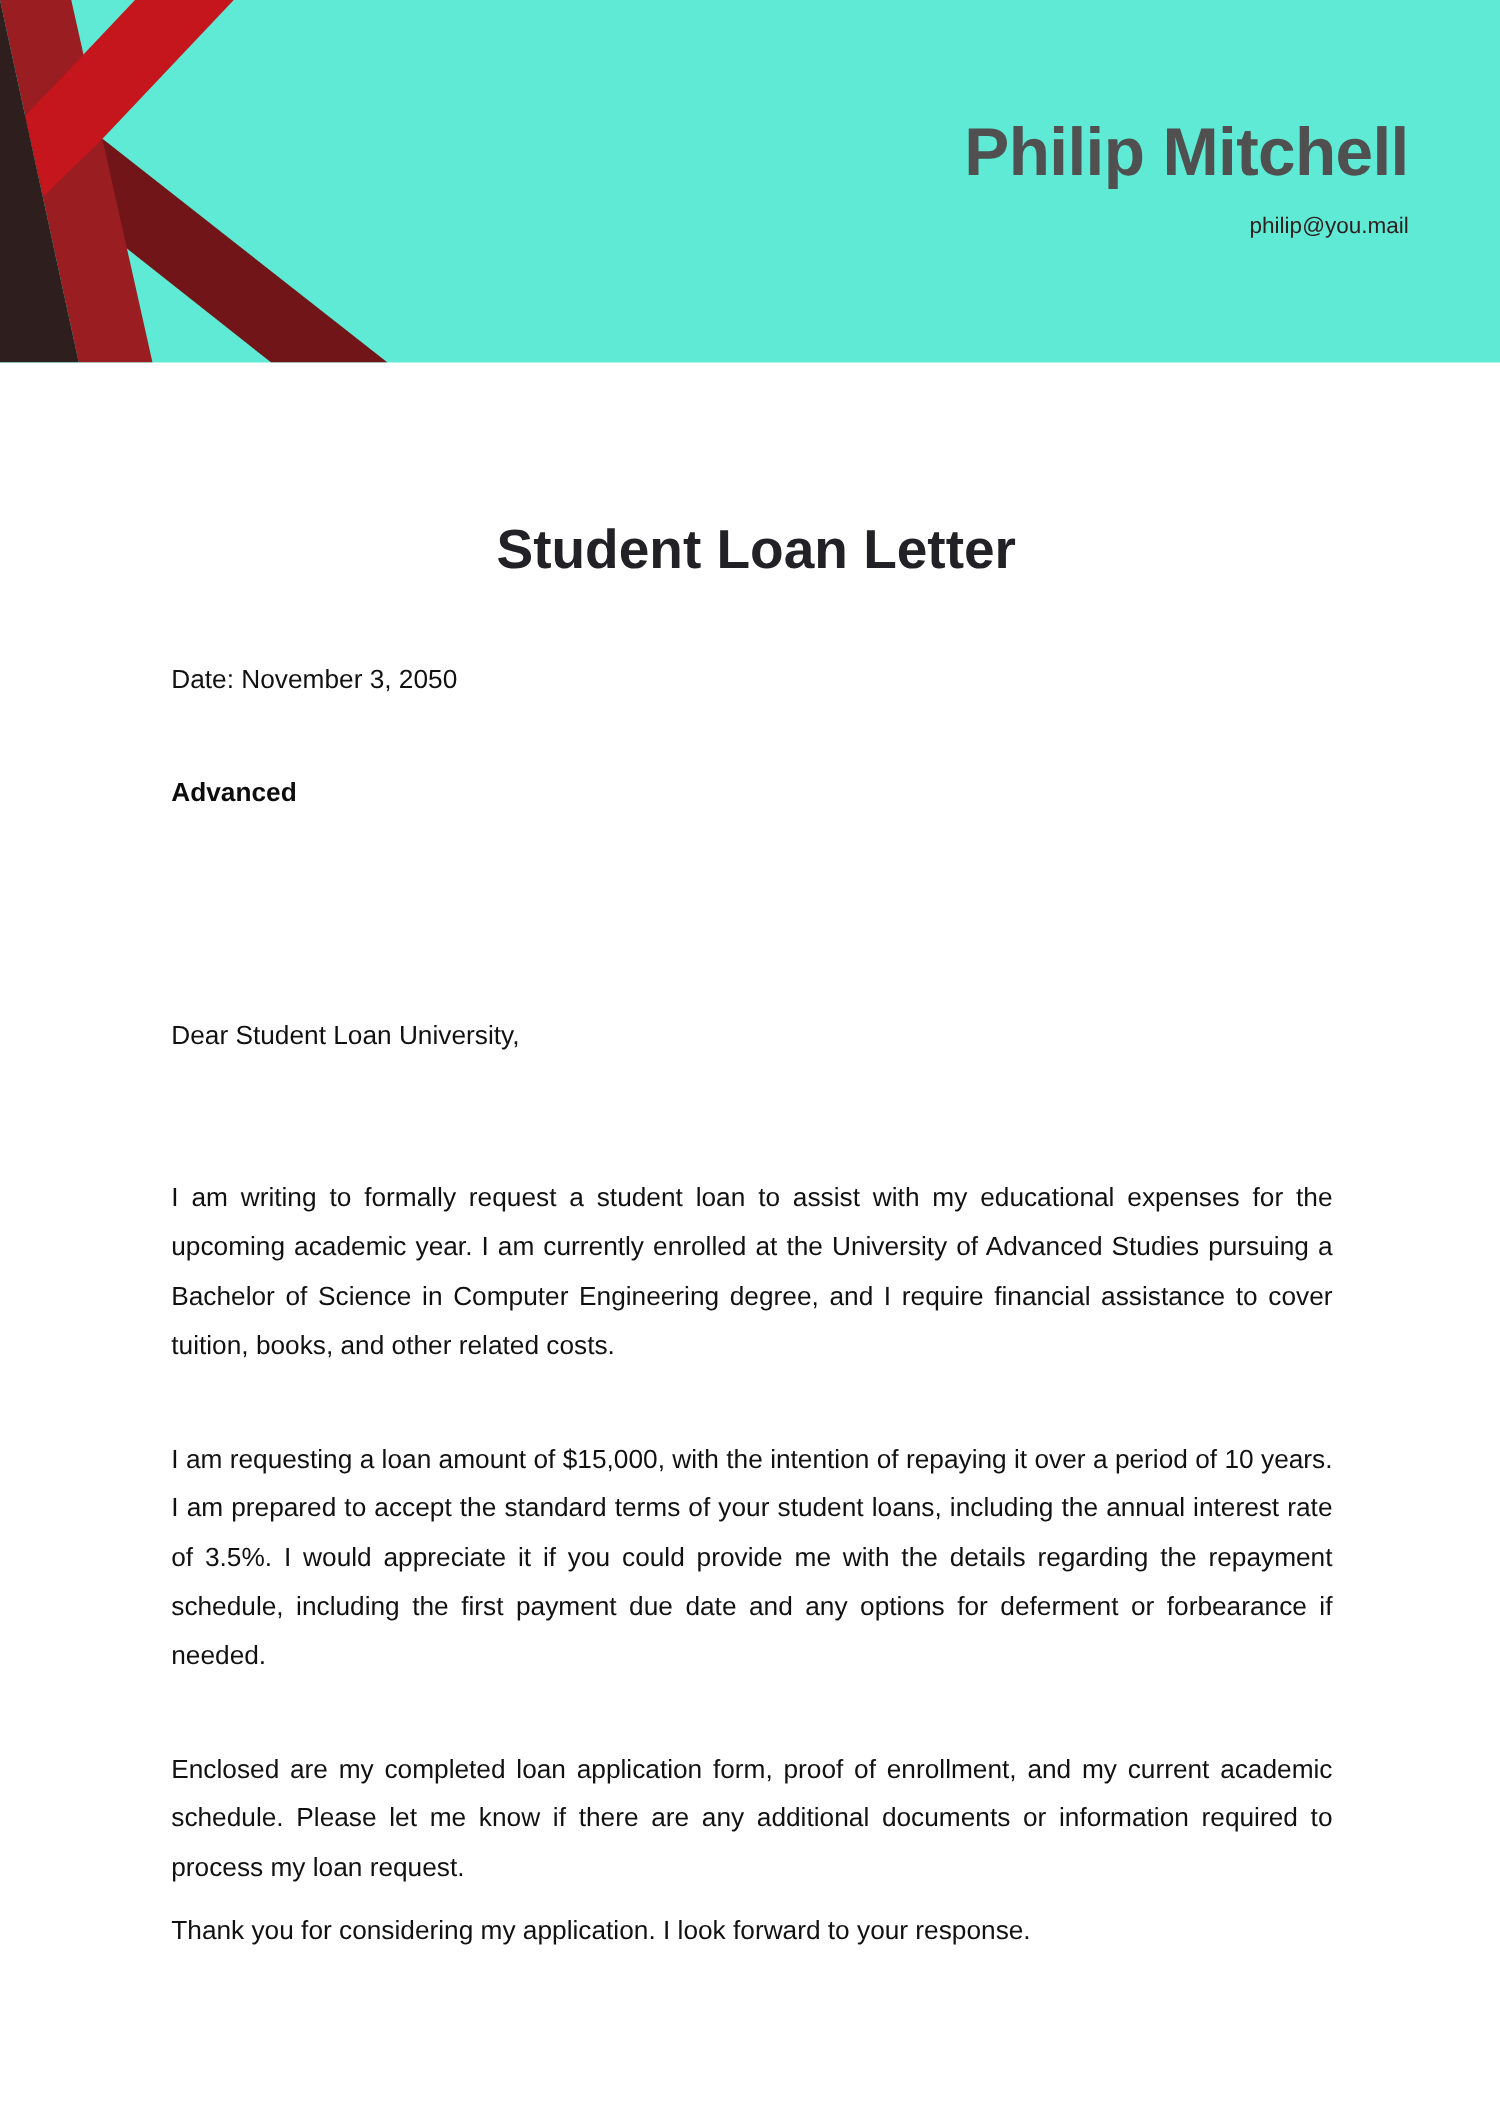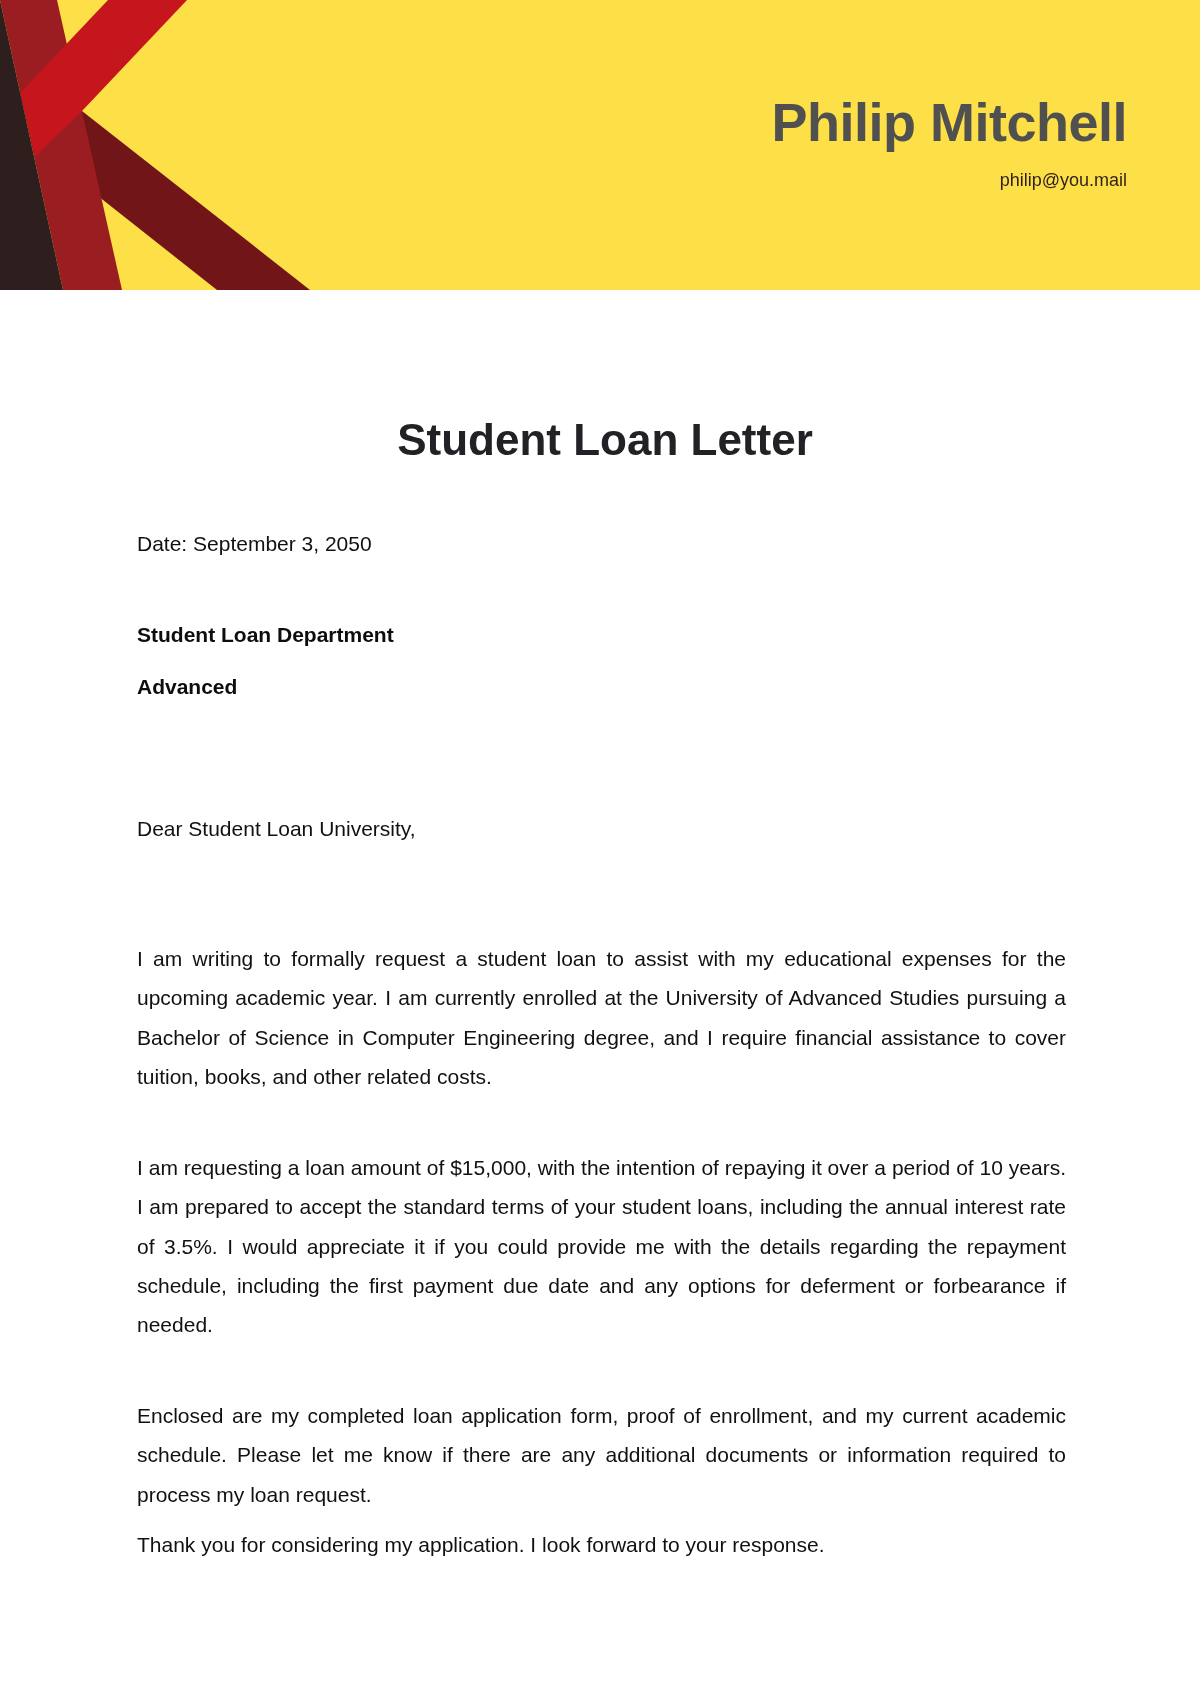--- a/index.html
+++ b/index.html
@@ -9,21 +9,21 @@
     position: relative;
     background: #ffffff;
     overflow: hidden;
     font-family: "Liberation Sans", sans-serif;
     color: #111111;
   }
   .header {
     position: absolute;
     left: 0; top: 0;
     width: 1200px; height: 290px;
-    background: #fde047;
+    background: #5eead4;
     overflow: hidden;
   }
   .header svg {
     position: absolute;
     left: 0; top: 0;
   }
   .name {
     position: absolute;
     right: 73px;
     top: 95px;
@@ -91,24 +91,23 @@
 
     <polygon points="0,0 63,290 0,290" fill="#2F1E1E"></polygon>
   </svg>
 
   <div class="name">Philip Mitchell</div>
   <div class="email">philip@you.mail</div>
 </div>
 
 <h1 class="title">Student Loan Letter</h1>
 
-<p class="block" style="top:524px;">Date: September 3, 2050</p>
+<p class="block" style="top:524px;">Date: November 3, 2050</p>
 
 <div class="recipient">
-  <div>Student Loan Department</div>
   <div>Advanced</div>
 </div>
 
 <p class="block" style="top:809px;">Dear Student Loan University,</p>
 
 <p class="block justify" style="top:899px;">I am writing to formally request a student loan to assist with my educational expenses for the upcoming academic year. I am currently enrolled at the University of Advanced Studies pursuing a Bachelor of Science in Computer Engineering degree, and I require financial assistance to cover tuition, books, and other related costs.</p>
 
 <p class="block justify" style="top:1108px;">I am requesting a loan amount of $15,000, with the intention of repaying it over a period of 10 years. I am prepared to accept the standard terms of your student loans, including the annual interest rate of 3.5%. I would appreciate it if you could provide me with the details regarding the repayment schedule, including the first payment due date and any options for deferment or forbearance if needed.</p>
 
 <p class="block justify" style="top:1356px;">Enclosed are my completed loan application form, proof of enrollment, and my current academic schedule. Please let me know if there are any additional documents or information required to process my loan request.</p>

